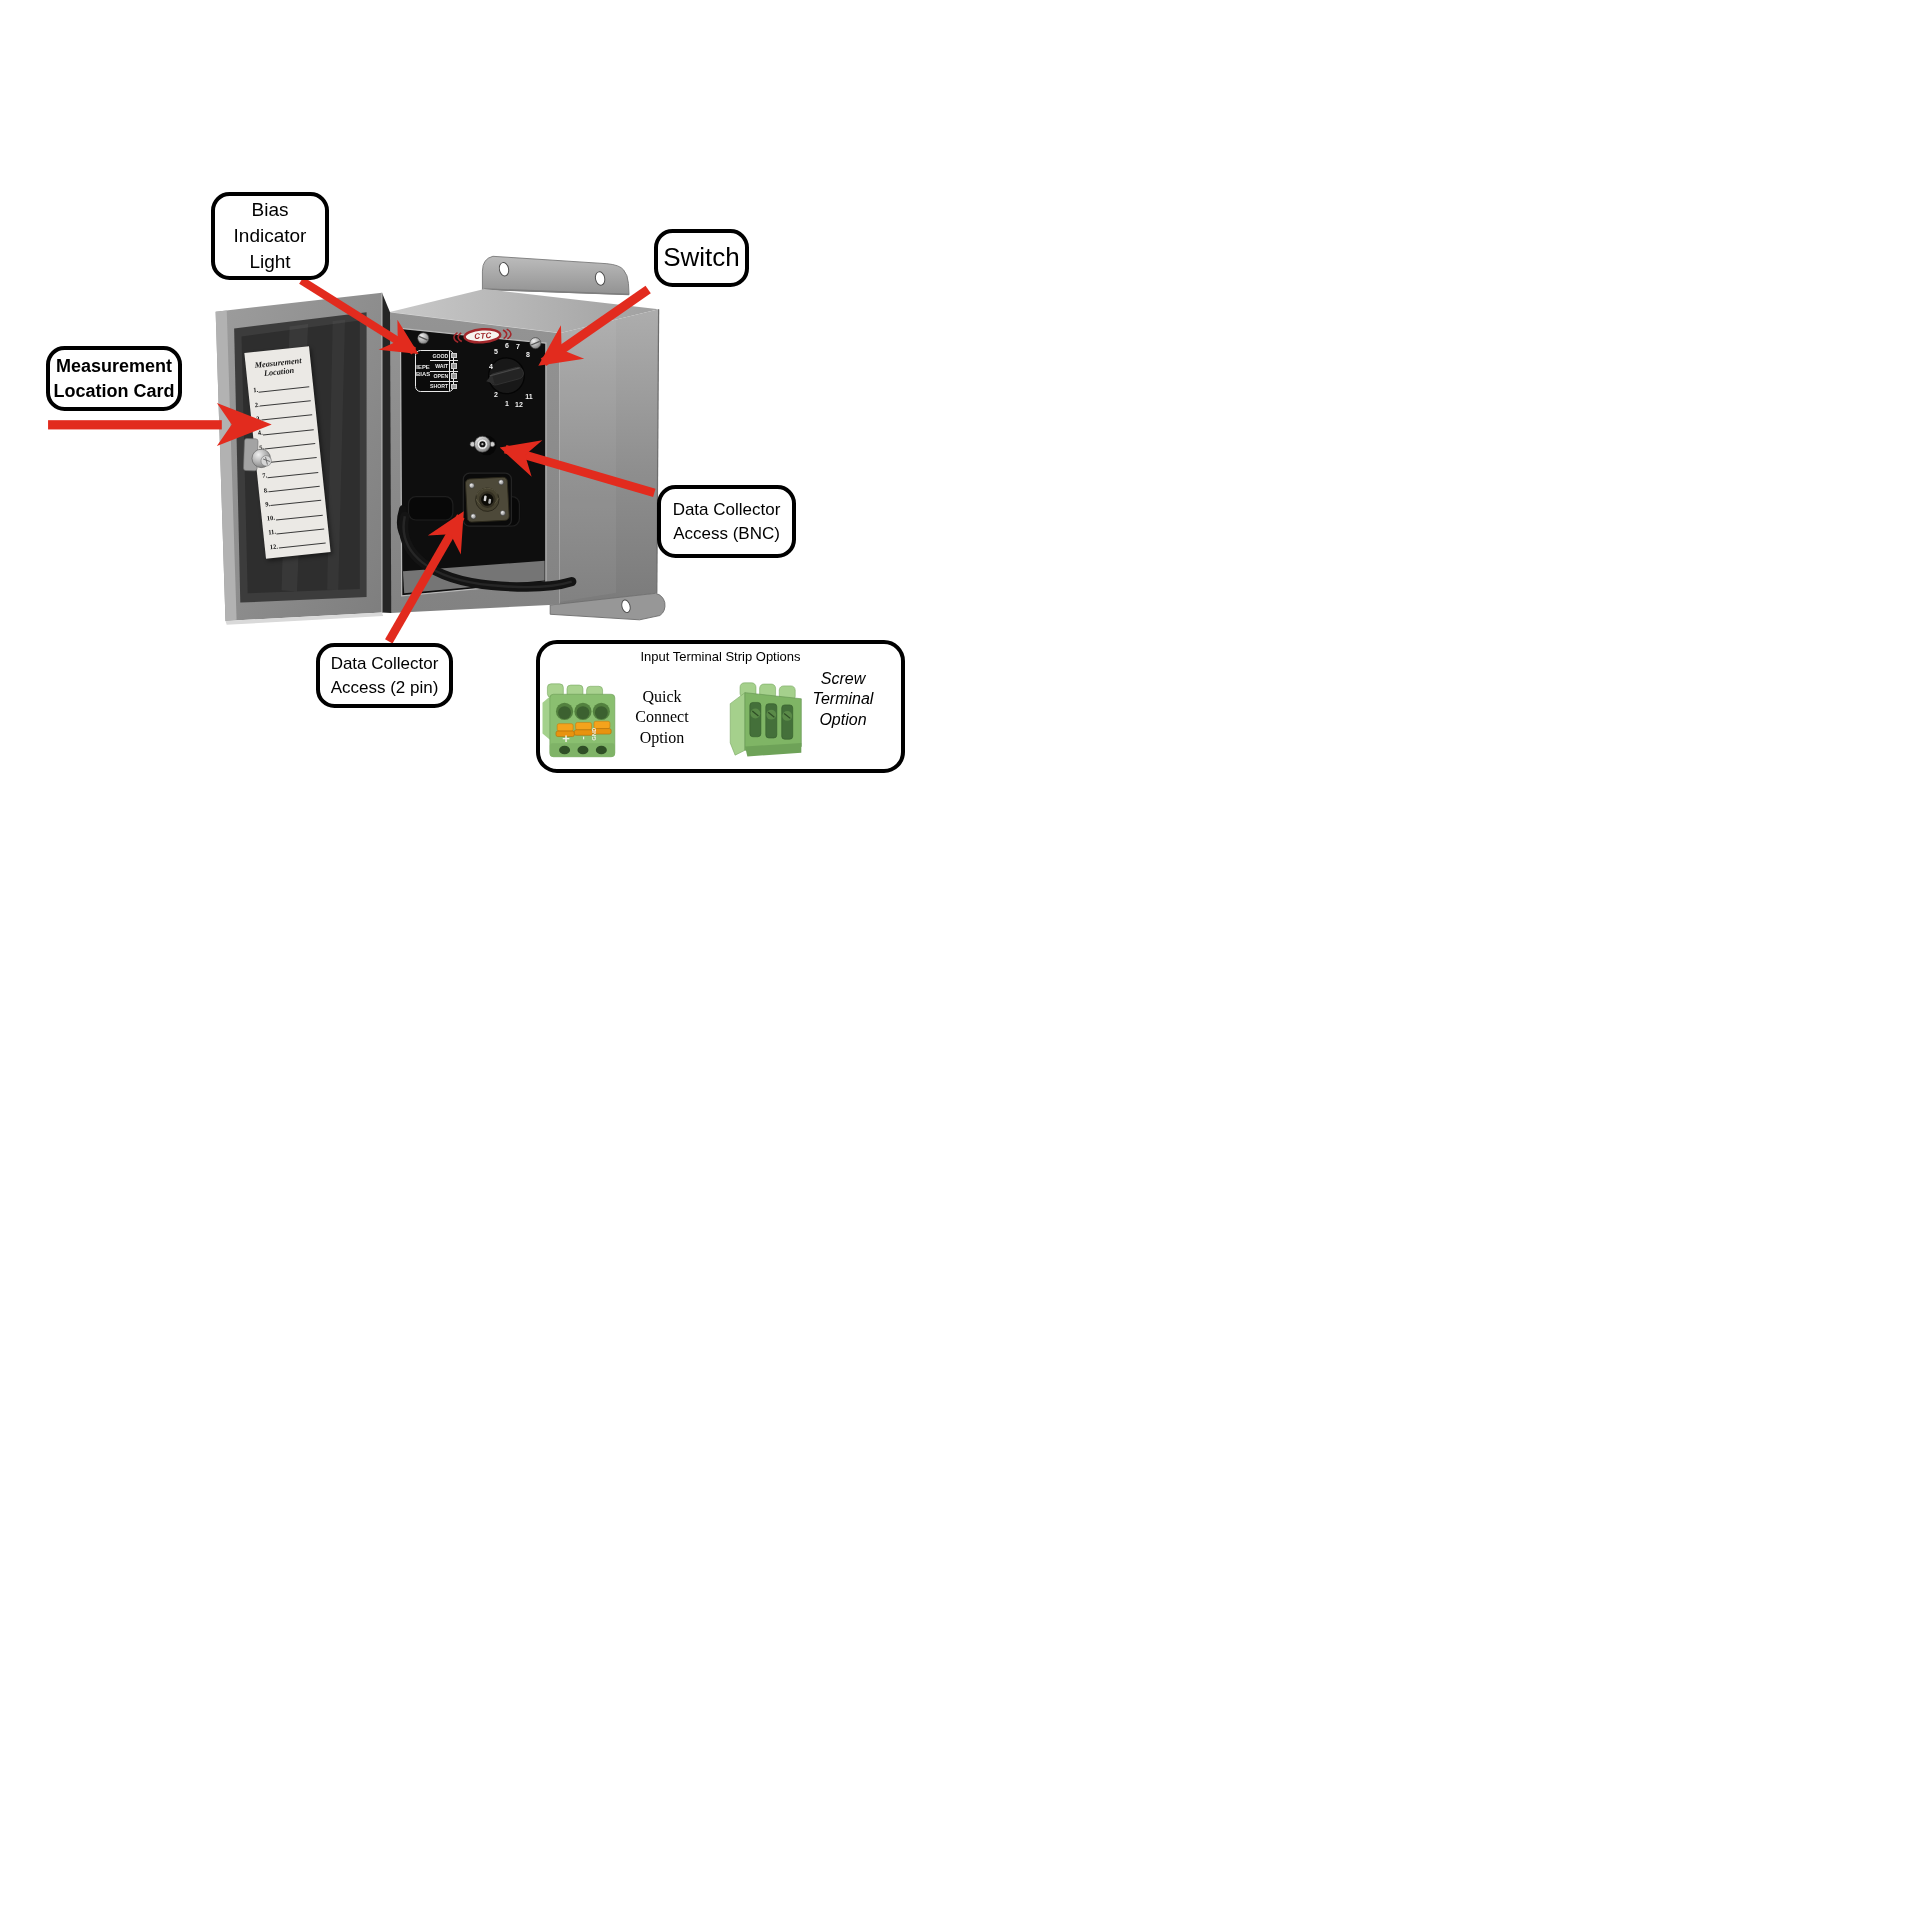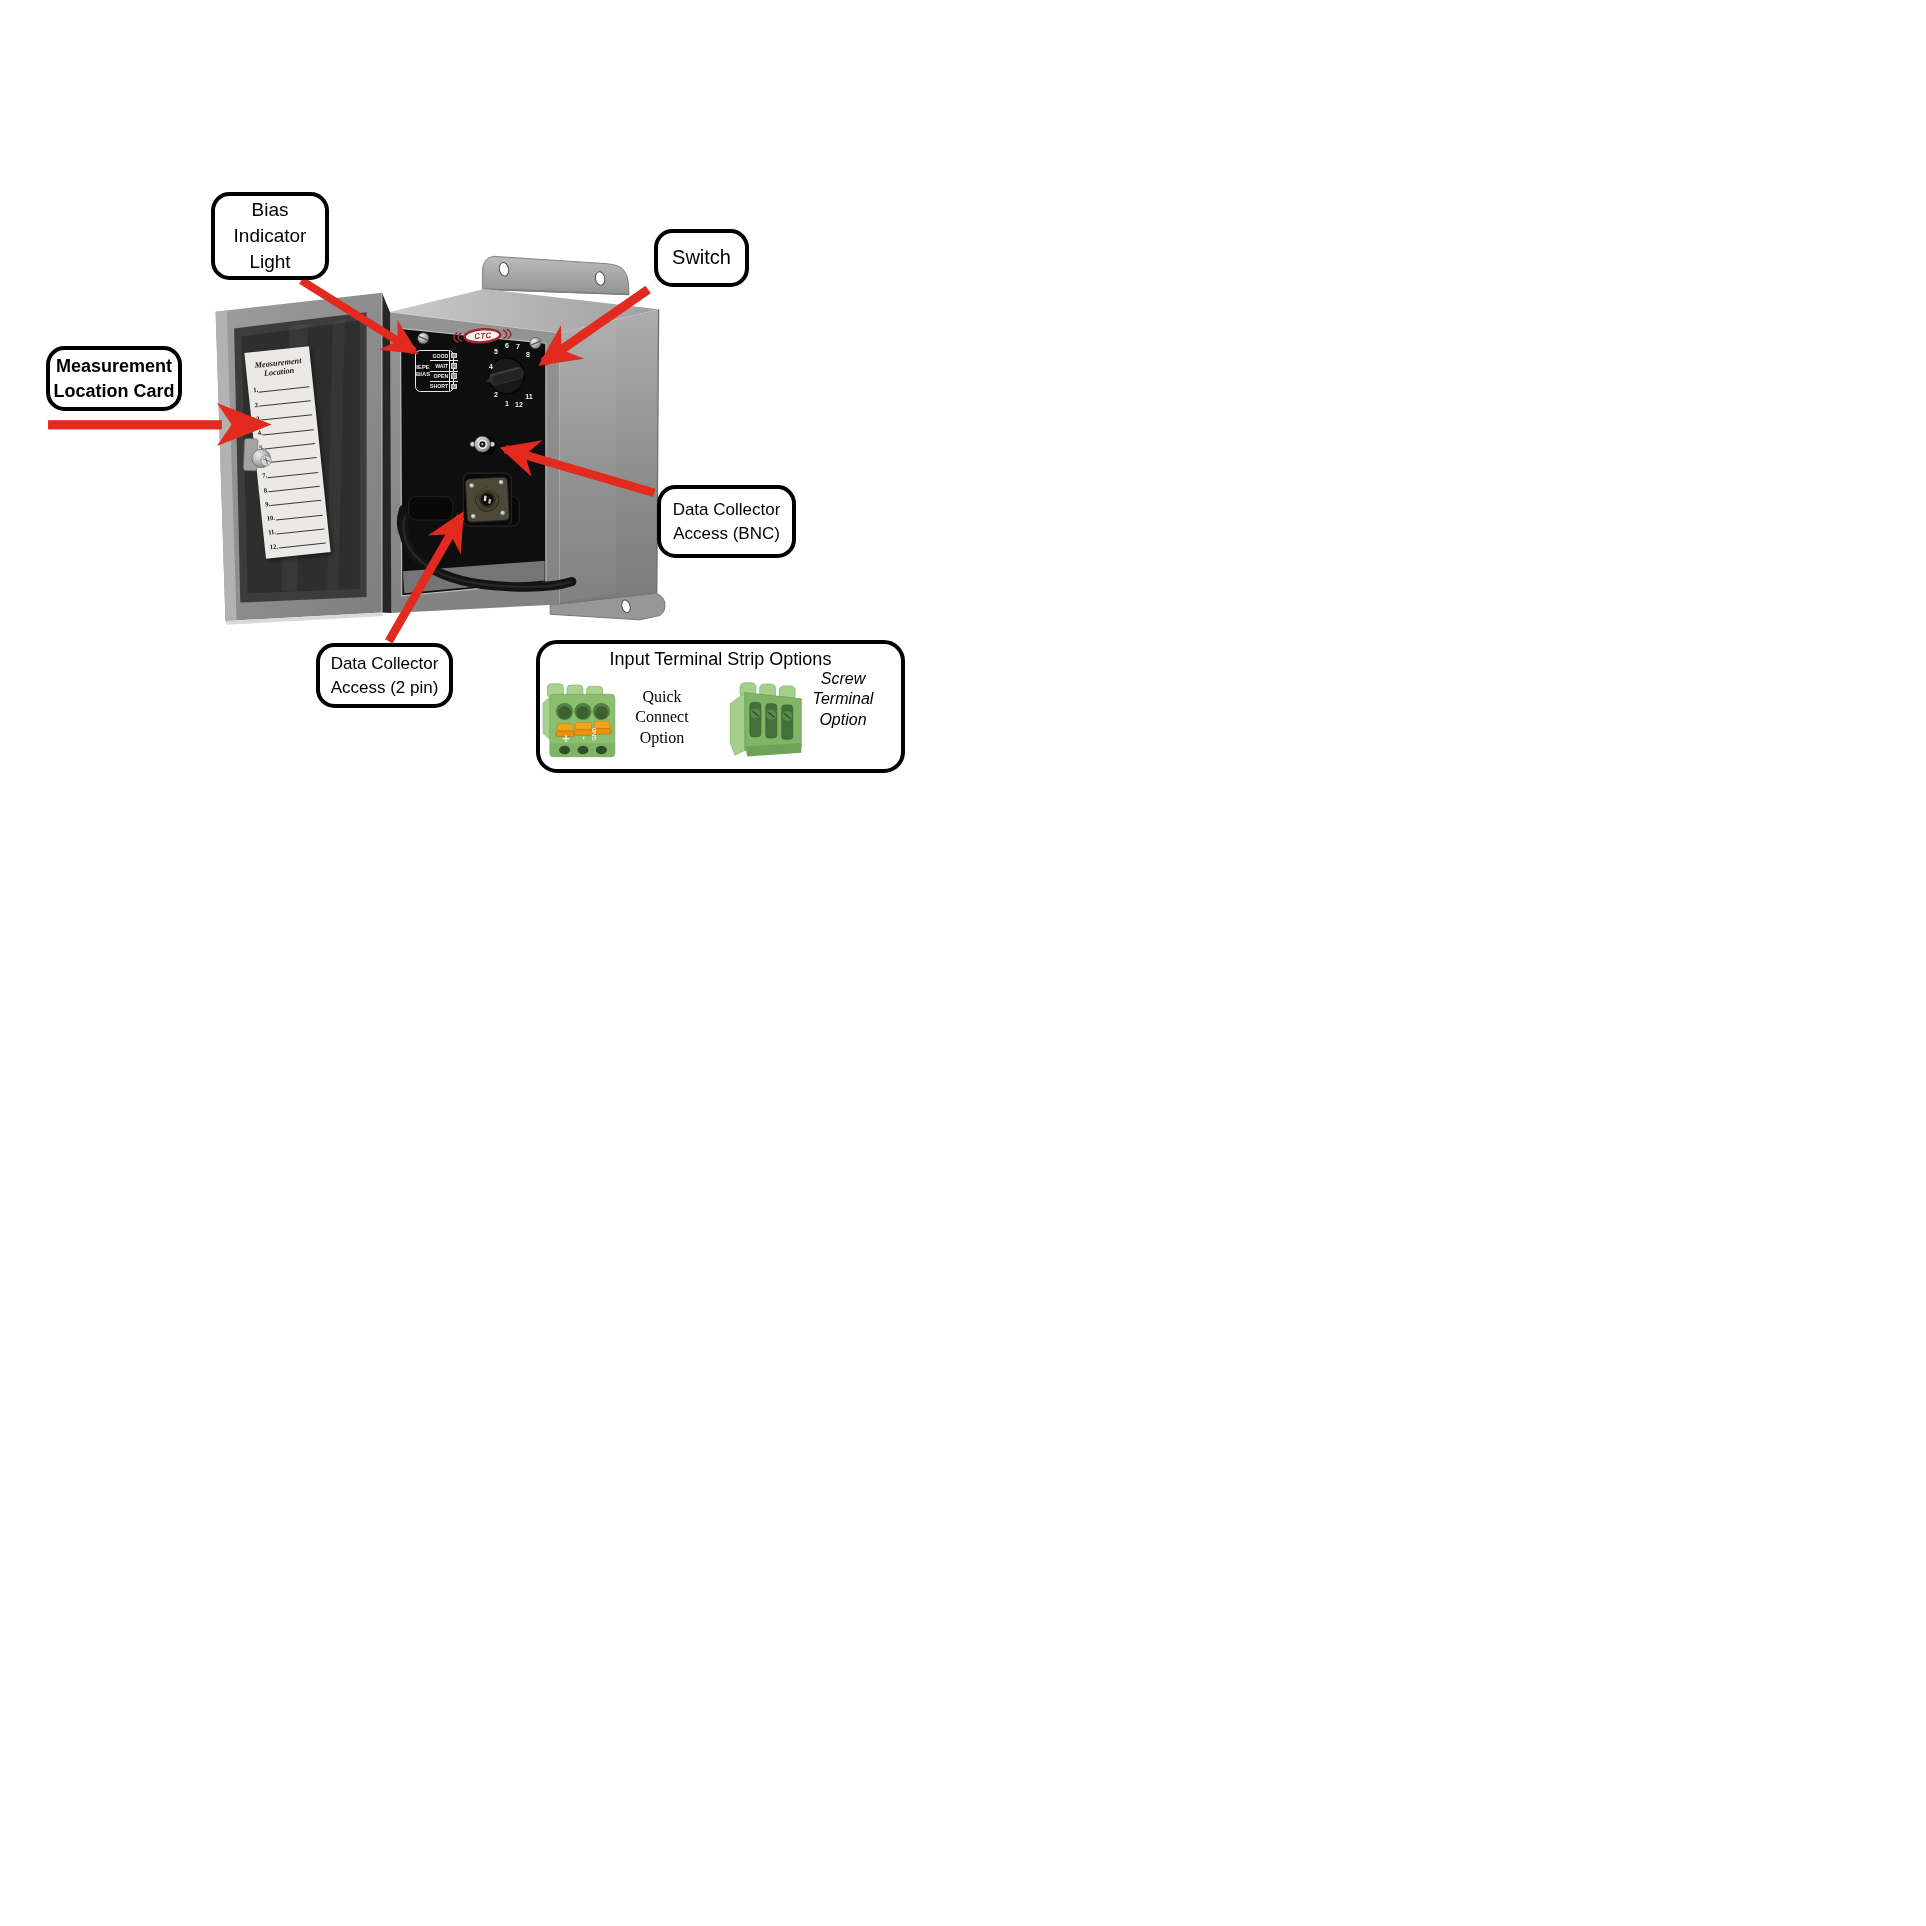--- a/index.html
+++ b/index.html
@@ -6,30 +6,30 @@
   #canvas{position:relative;width:963px;height:963px;background:#fff;overflow:hidden;
           font-family:"Liberation Sans",sans-serif;color:#000;}
   svg{position:absolute;left:0;top:0;}
 
   
   .callout{position:absolute;background:#fff;border:4.3px solid #000;border-radius:18.5px;
            display:flex;flex-direction:column;align-items:center;justify-content:center;
            text-align:center;box-sizing:border-box;z-index:40;}
   .callout div{line-height:1.36;}
   #co-bias{left:211px;top:192px;width:118px;height:88px;font-size:19px;}
-  #co-switch{left:654px;top:229px;width:95px;height:58px;font-size:20px;}
+  #co-switch{left:654px;top:229px;width:95px;height:58px;font-size:26px;}
   #co-meas{left:46px;top:346px;width:136px;height:65px;font-size:18px;font-weight:bold;}
   #co-bnc{left:657px;top:485px;width:139px;height:73px;font-size:17px;}
   #co-2pin{left:316px;top:643px;width:137px;height:65px;font-size:17px;}
 
   
   #terminal-box{left:536px;top:640px;width:369px;height:133px;border-radius:21px;
                 justify-content:flex-start;position:absolute;background:#fff;border:4.3px solid #000;
                 box-sizing:border-box;z-index:40;}
-  #terminal-title{position:absolute;left:0;top:5px;width:100%;text-align:center;font-size:18px;}
+  #terminal-title{position:absolute;left:0;top:5px;width:100%;text-align:center;font-size:13px;}
   .optlabel{position:absolute;width:88px;text-align:center;font-size:16px;line-height:20.3px;}
   #quick-label{left:78px;top:43px;font-family:Liberation Serif, serif;}
   #screw-label{left:259px;top:25px;font-style:italic;}
   .optsvg{position:absolute;}
   #quick-svg{left:0.6px;top:38px;}
   #screw-svg{left:189px;top:36px;}
   .pinlab{position:absolute;color:#f2f1ea;font-weight:bold;z-index:5;}
   #pin-plus{left:26px;top:94px;font-size:13px;transform:translate(-50%,-50%);}
   #pin-minus{left:43px;top:94px;font-size:9.2px;transform:translate(-50%,-50%) rotate(-90deg);}
   #pin-gnd{left:54px;top:90px;font-size:5.5px;letter-spacing:0.3px;transform:translate(-50%,-50%) rotate(-90deg);}

